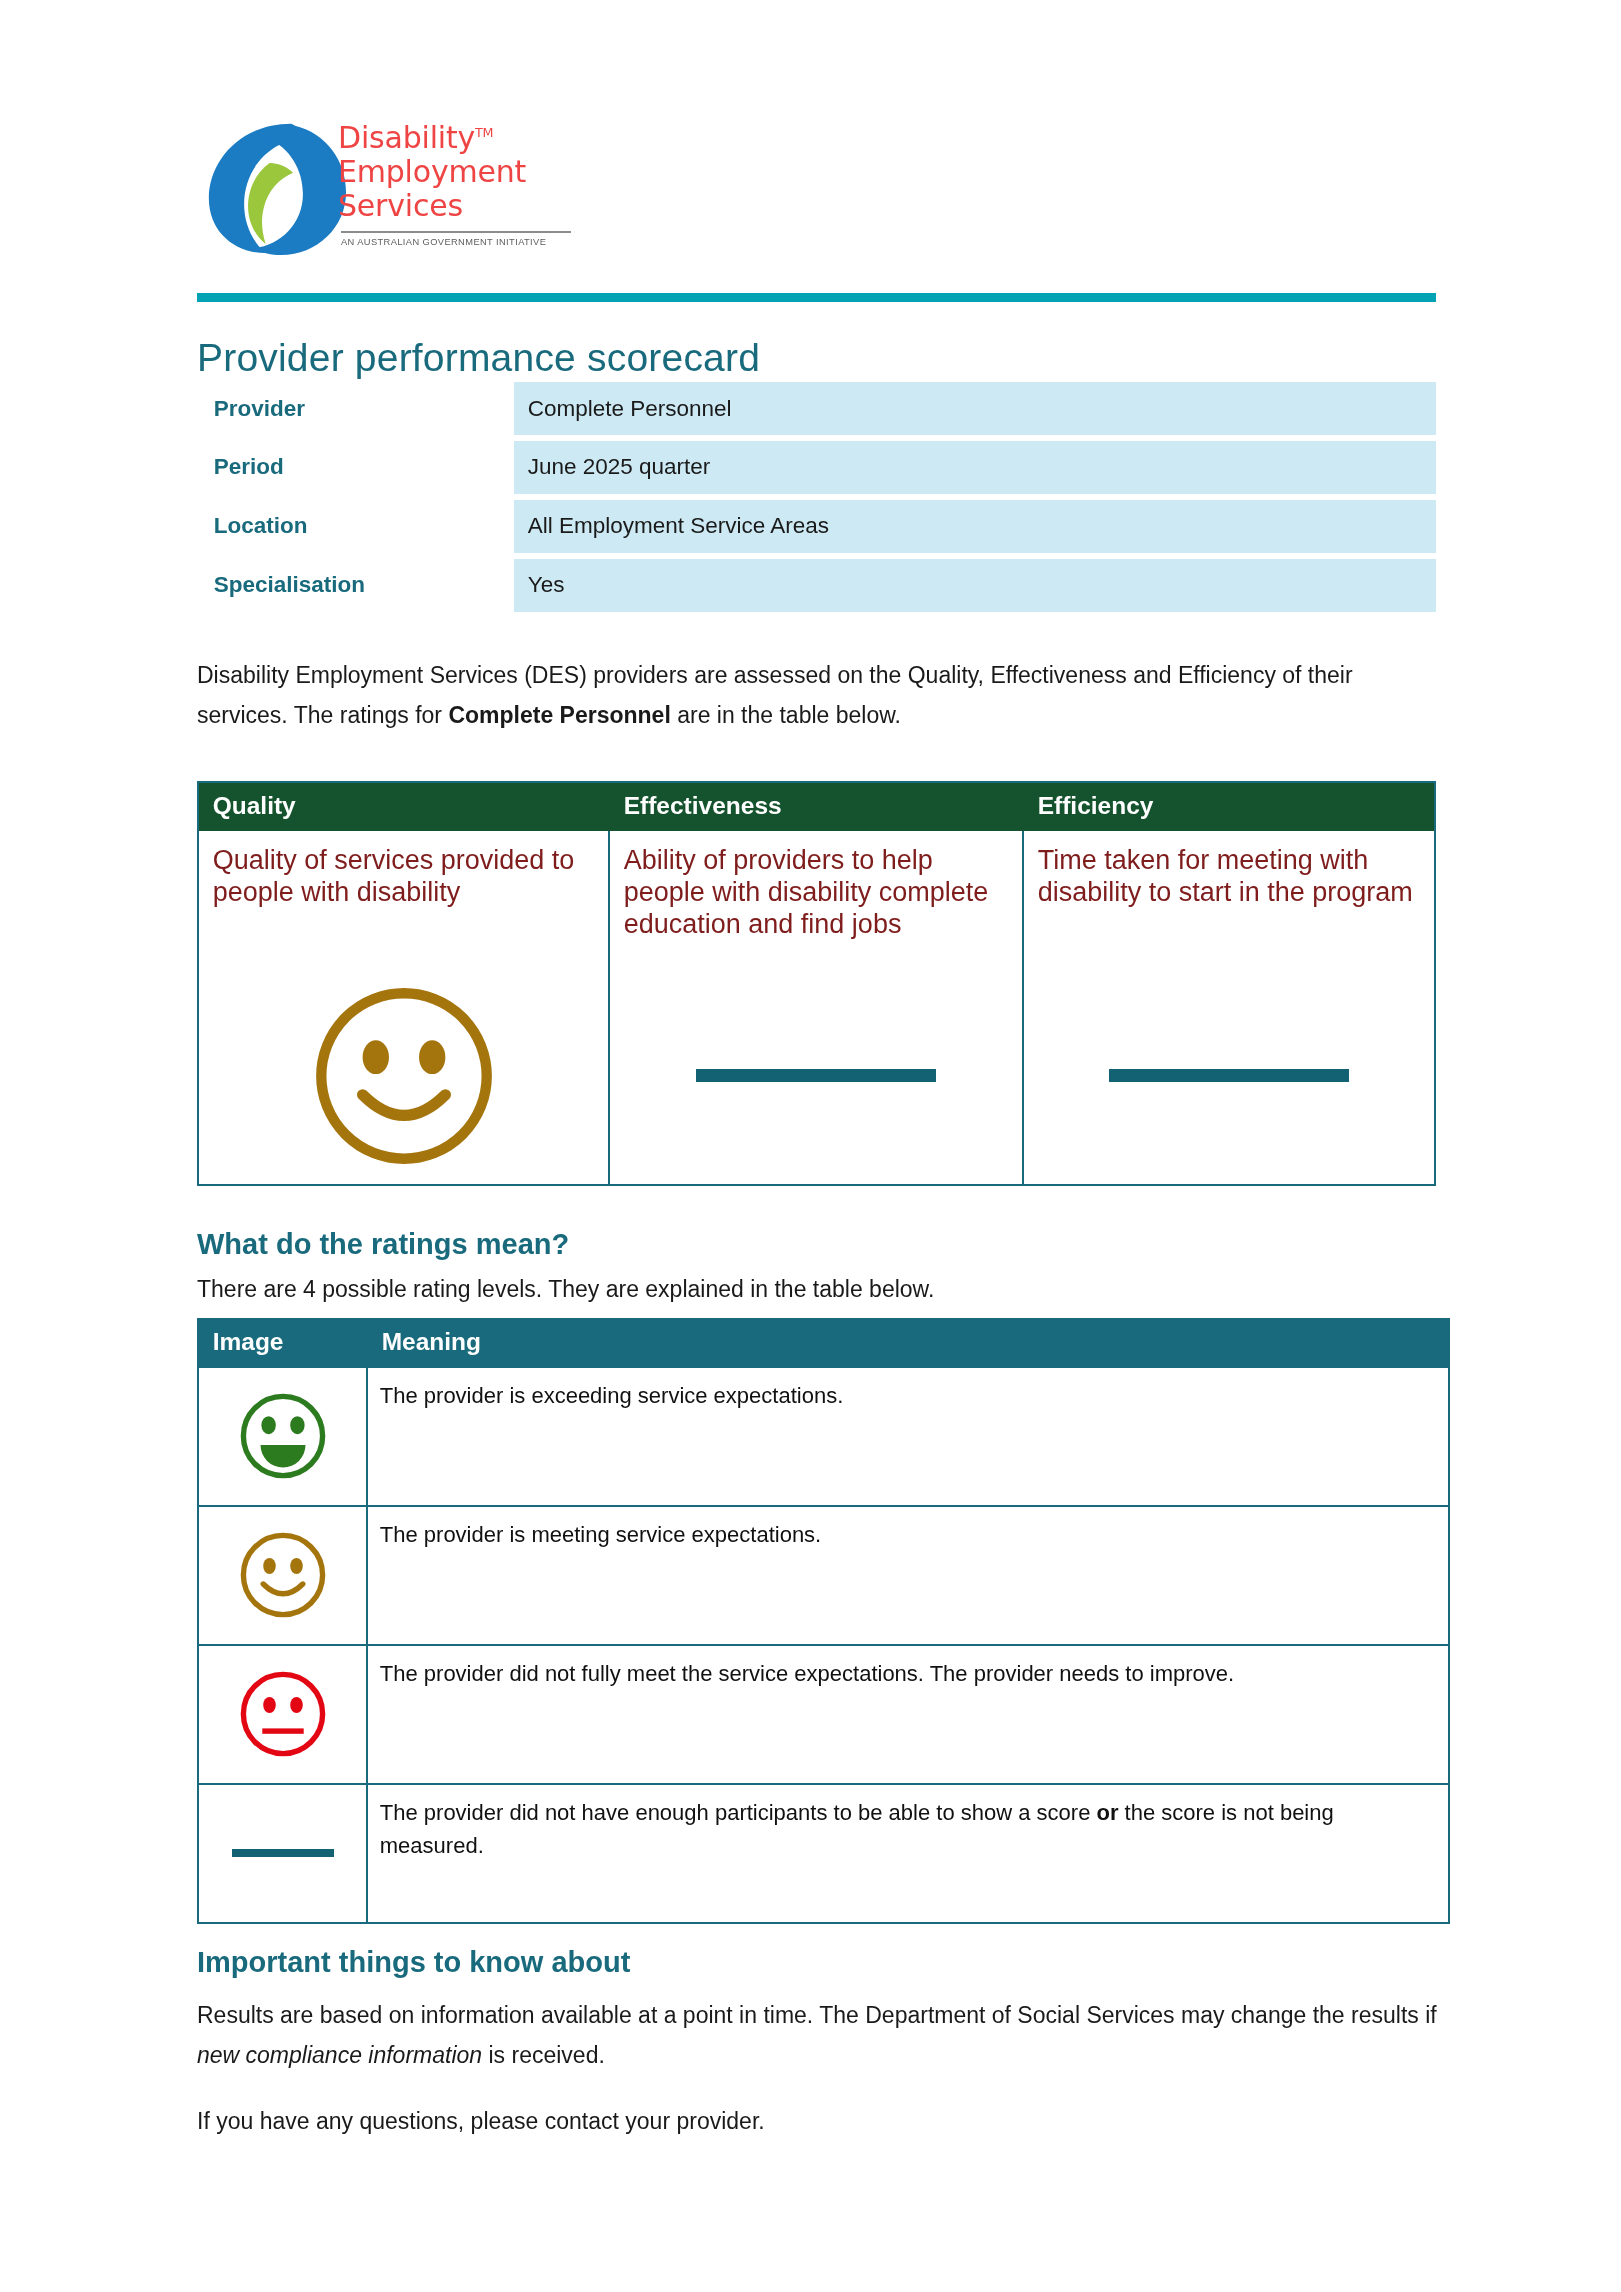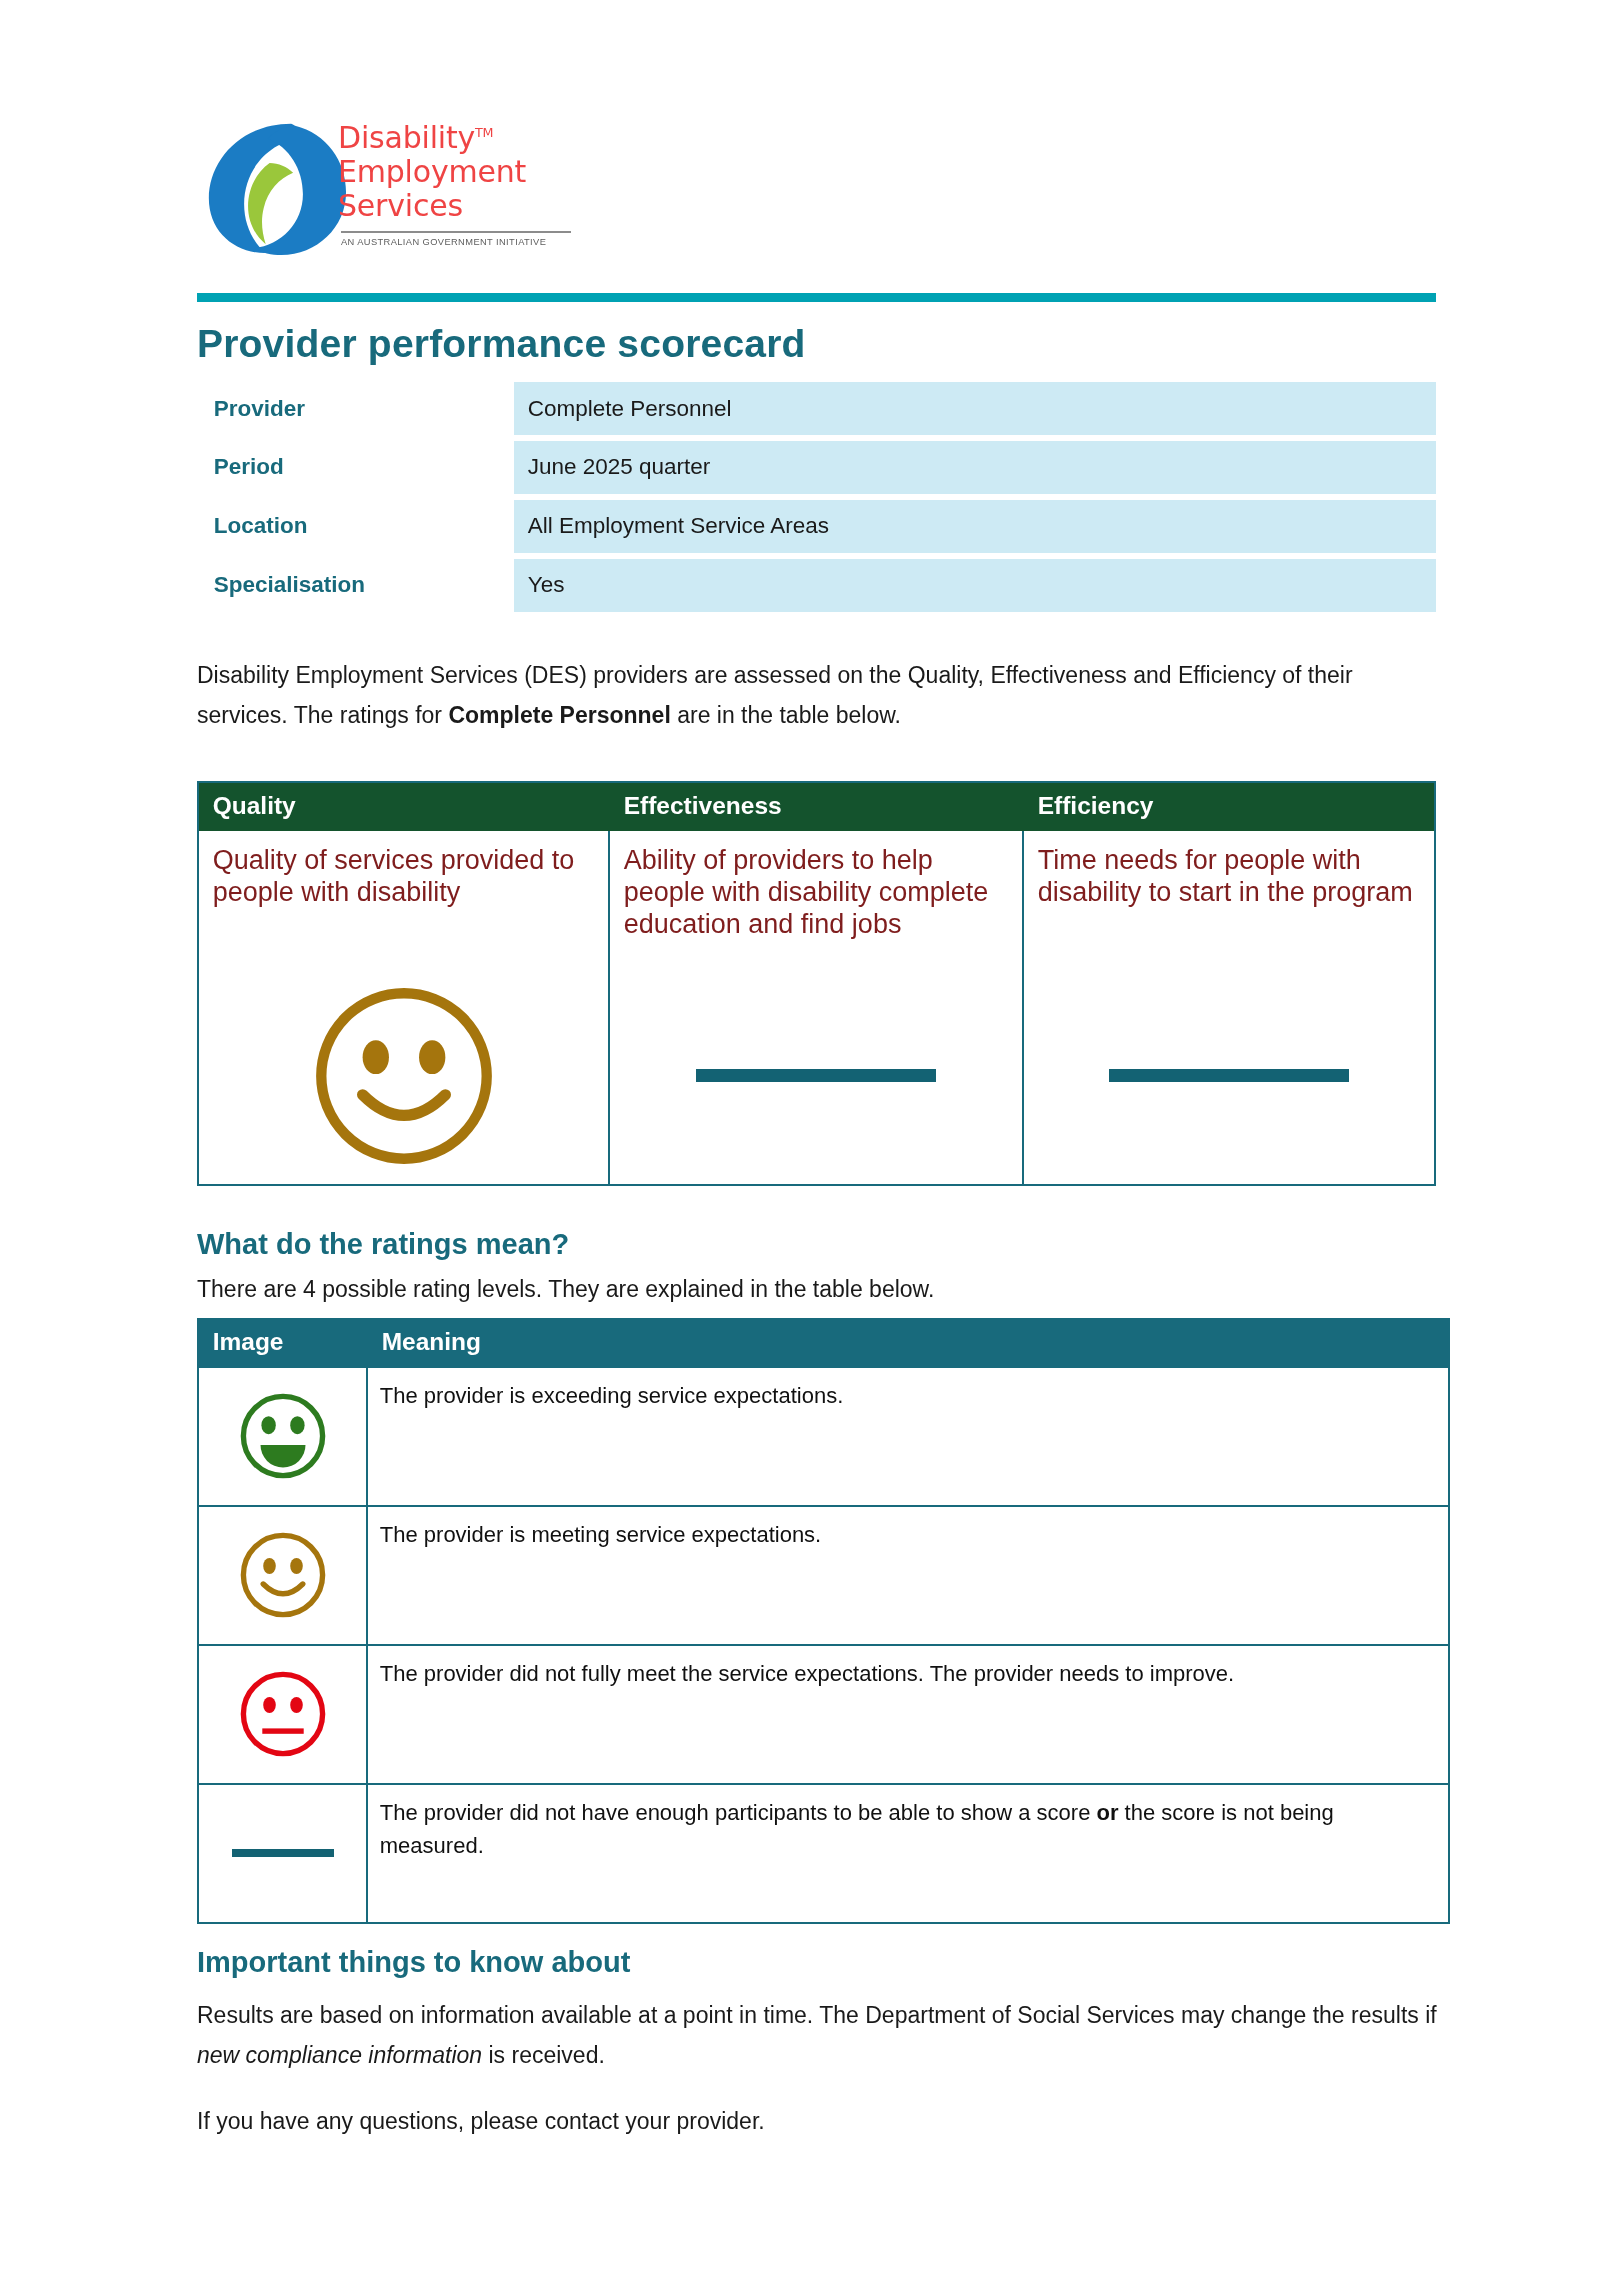--- a/index.html
+++ b/index.html
@@ -26,22 +26,22 @@
     position:absolute; left:140px; top:131px; width:245px;
     font-family:"Liberation Sans", sans-serif;
     font-size:9.3px; letter-spacing:0.4px; color:#5d5d5d; white-space:nowrap;
   }
 
   
   .top-rule { position:absolute; left:197px; top:293px; width:1239px; height:8.8px; background:#00a2b3; }
 
   
   .page-title {
-    position:absolute; left:197px; top:322px;
-    font-size:39px; font-weight:bold; color:#186a7c; letter-spacing:0.2px;
+    position:absolute; left:197px; top:336px;
+    font-size:39px; font-weight:normal; color:#186a7c; letter-spacing:0.2px;
   }
 
   
   .info-table { position:absolute; left:197px; top:382px; width:1239px; }
   .info-row { display:flex; align-items:stretch; margin-bottom:5.9px; height:53px; }
   .info-label {
     width:317px; flex:0 0 317px;
     font-size:22.5px; font-weight:bold; color:#186a7c;
     display:flex; align-items:center; padding-left:16.7px; box-sizing:border-box;
   }
@@ -179,21 +179,21 @@
       </div>
 
       <div class="rcell rc-2">
         <div class="rdesc">Ability of providers to help people with disability complete education and find jobs</div>
         <div class="ricon-area">
           <div class="bar-mark"></div>
         </div>
       </div>
 
       <div class="rcell rc-3">
-        <div class="rdesc">Time needs for people with disability to start in the program</div>
+        <div class="rdesc">Time taken for meeting with disability to start in the program</div>
         <div class="ricon-area">
           <div class="bar-mark"></div>
         </div>
       </div>
 
     </div>
   </div>
 
   <div class="h2" style="top:1228px;">What do the ratings mean?</div>
   <div class="sub" style="top:1276px;">There are 4 possible rating levels. They are explained in the table below.</div>

